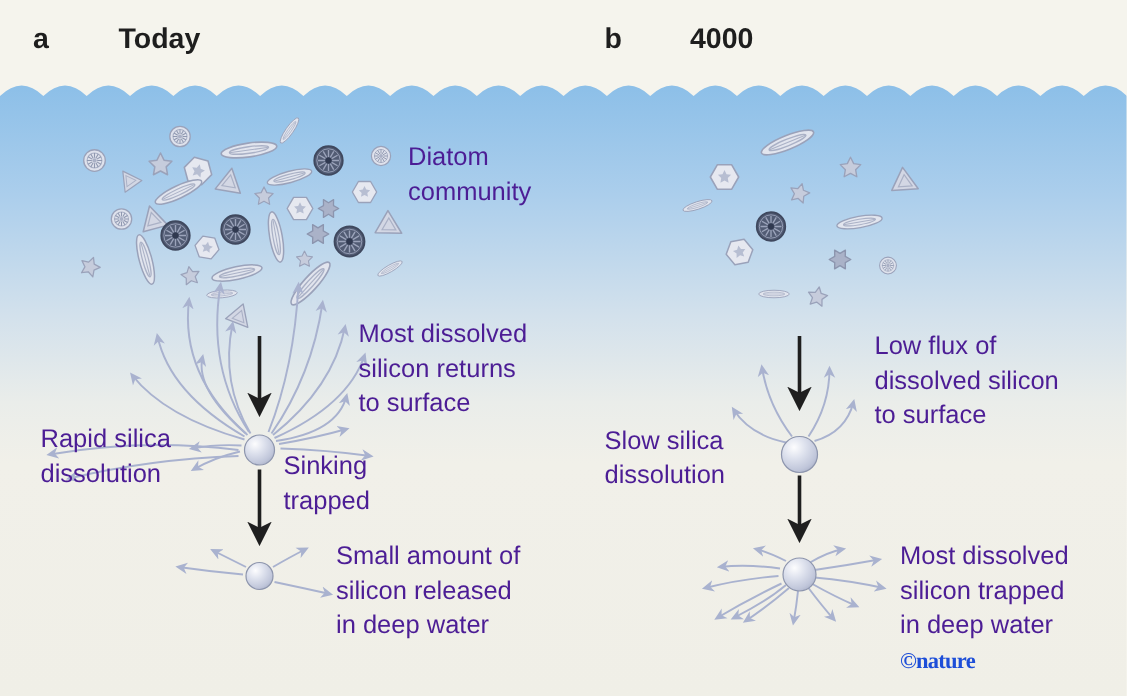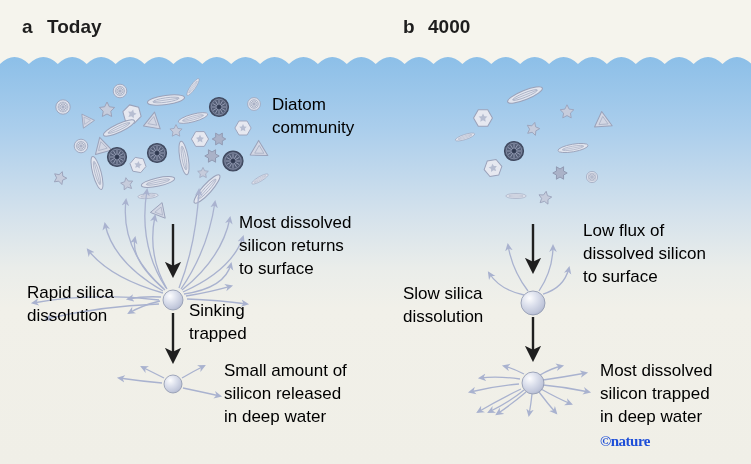--- a/index.html
+++ b/index.html
@@ -7,25 +7,25 @@
     width:751px; height:464px;
     background:#f5f4ed;
     position:relative;
     overflow:hidden;
     font-family:"Liberation Sans", sans-serif;
   }
   .fig { position:absolute; inset:0; }
   svg.scene { position:absolute; left:0; top:0; }
   .panel-title { position:absolute; top:16px; font-size:19px; font-weight:700; color:#1e1e1e; }
   .panel-title .letter { position:absolute; top:0; }
-  .panel-title .year   { position:absolute; top:0; }
+  .panel-title .year   { position:absolute; top:0;margin-left:32px; }
   .lbl {
     position:absolute;
     font-size:17px; line-height:23px;
-    color:#000000;
+    color:#4c1d95;
     white-space:pre-line;
   }
   .watermark {
     position:absolute; left:600px; top:433px; width:148px;
     text-align:left;
     font-family:"Liberation Serif", serif;
     font-weight:700; font-size:15px; letter-spacing:-0.5px;
     color:#1d4ed8;
   }
 </style>

